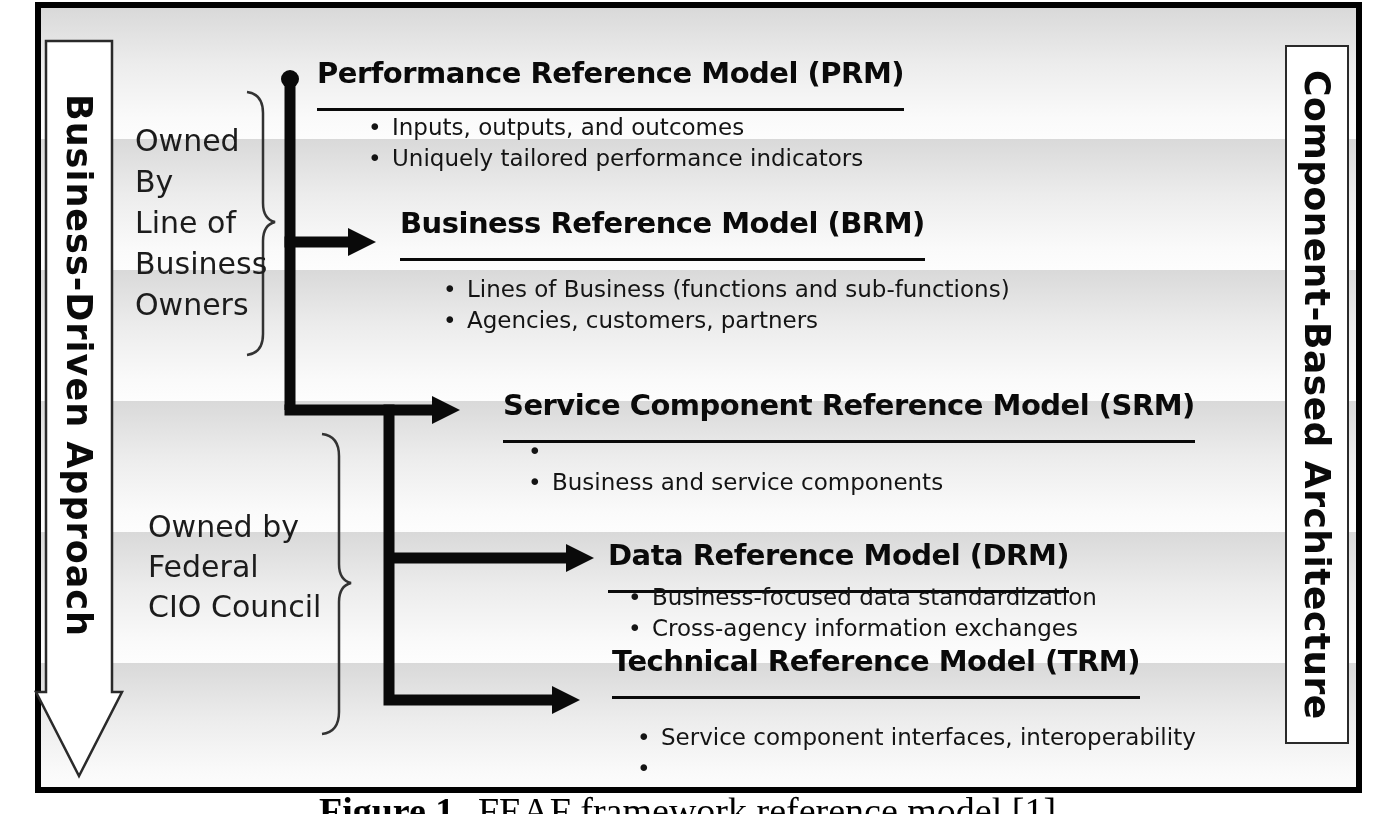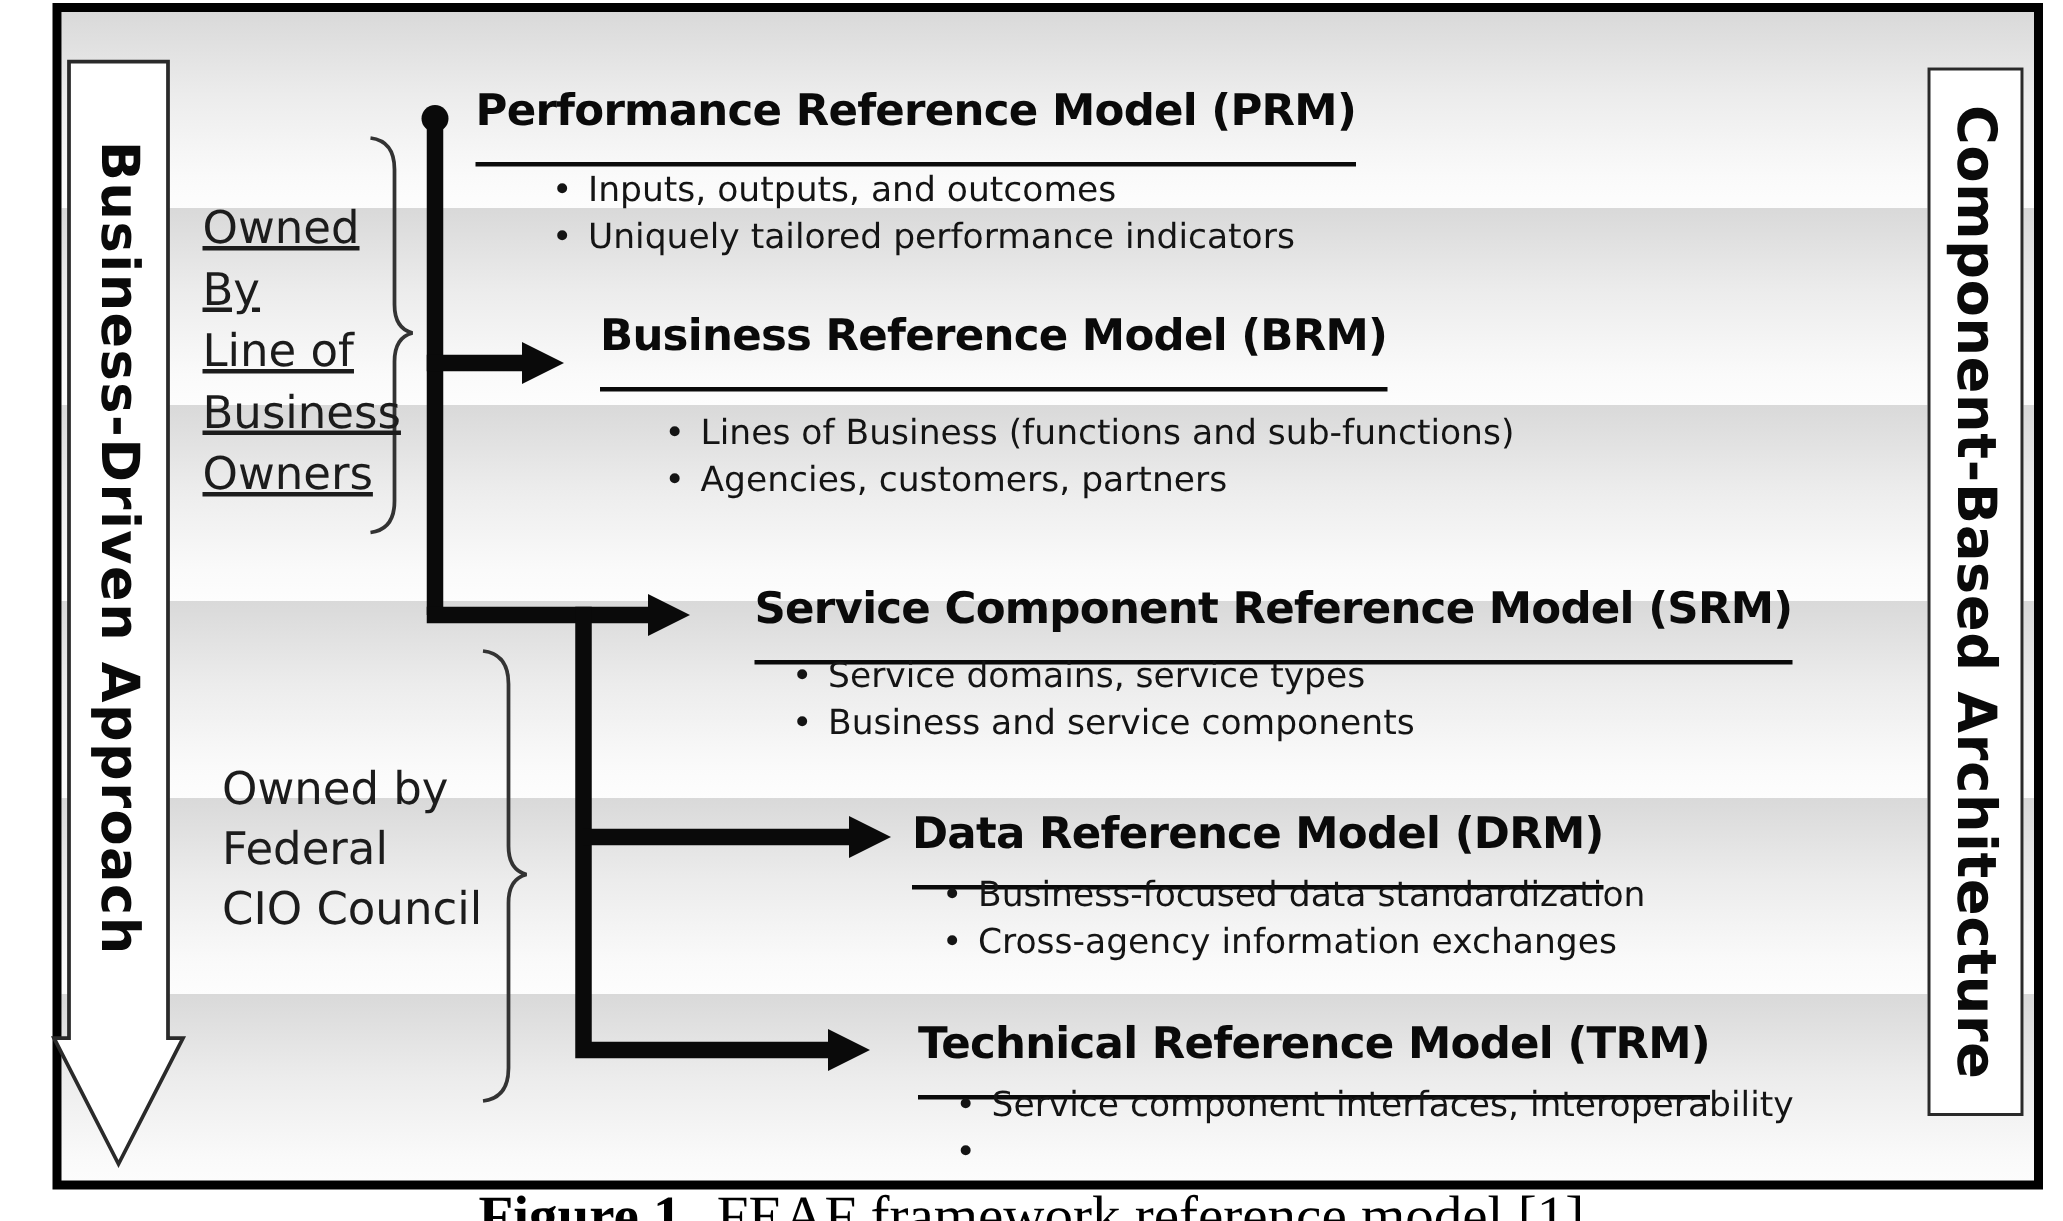--- a/index.html
+++ b/index.html
@@ -33,33 +33,33 @@
   }
   .banner-right span{
     writing-mode:vertical-rl;font-weight:bold;font-size:36px;
     letter-spacing:.5px;color:#0a0a0a;white-space:nowrap;
   }
 
   .owner-label{
     position:absolute;font-size:30px;line-height:41px;
     white-space:pre-line;color:#1c1c1c;
   }
-  #owner1{left:135px;top:132px;text-decoration:underline;}
+  #owner1{left:135px;top:120px;}
   #owner2{left:148px;top:507px;line-height:40px;}
 
   .model-title{
     position:absolute;font-weight:bold;font-size:29px;letter-spacing:-0.5px;
     border-bottom:3.5px solid #0a0a0a;padding-bottom:18px;white-space:nowrap;
     color:#0a0a0a;
   }
   #title-prm{left:317px;top:56px;}
   #title-brm{left:400px;top:206px;}
   #title-srm{left:503px;top:388px;}
   #title-drm{left:608px;top:538px;}
-  #title-trm{left:612px;top:678px;text-align:center;}
+  #title-trm{left:612px;top:644px;text-align:center;}
 
   .bullets{position:absolute;font-size:23px;color:#141414;}
   .b-row{display:flex;line-height:31px;white-space:nowrap;}
   .b-marker{width:24px;}
   #bullets-prm{left:368px;top:112px;}
   #bullets-brm{left:443px;top:274px;}
   #bullets-srm{left:528px;top:436px;}
   #bullets-drm{left:628px;top:582px;}
   #bullets-trm{left:637px;top:722px;}
 
@@ -136,21 +136,20 @@
     <div class="b-row">
       <span class="b-marker">•</span>
       <span>Agencies, customers, partners</span>
     </div>
   </div>
 
   <div id="title-srm" class="model-title">Service Component Reference Model (SRM)</div>
   <div id="bullets-srm" class="bullets">
     <div class="b-row">
       <span class="b-marker">•</span>
-      <span>Service domains, service types</span>
     </div>
     <div class="b-row">
       <span class="b-marker">•</span>
       <span>Business and service components</span>
     </div>
   </div>
 
   <div id="title-drm" class="model-title">Data Reference Model (DRM)</div>
   <div id="bullets-drm" class="bullets">
     <div class="b-row">

